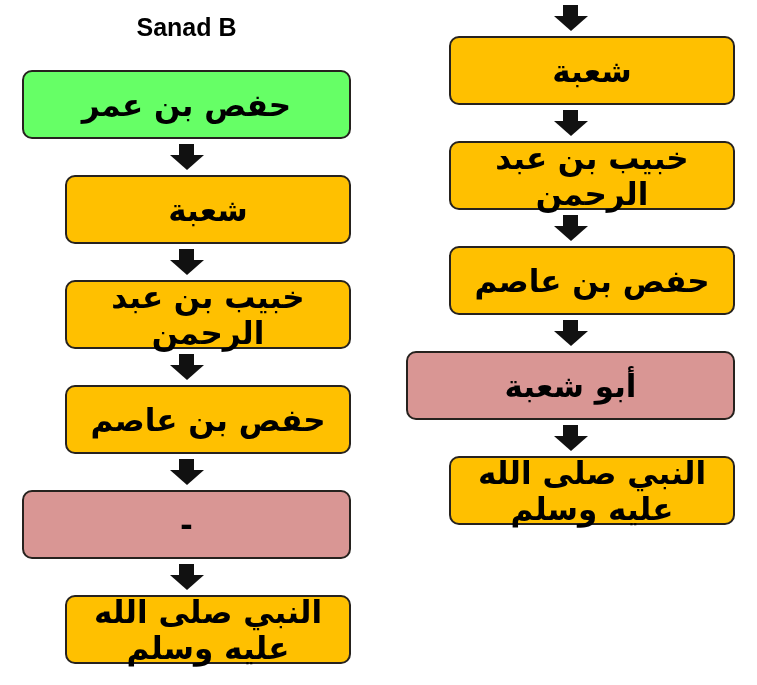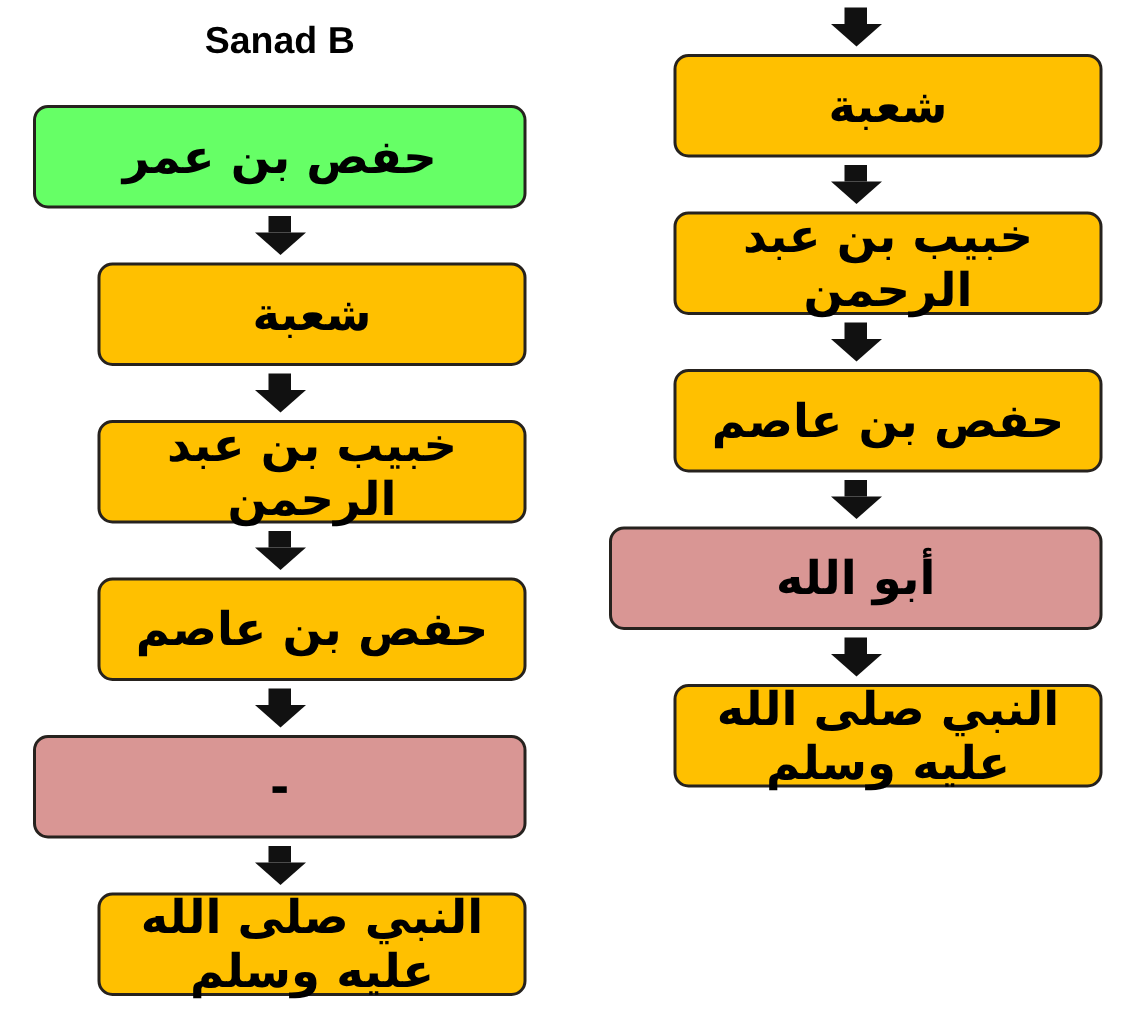--- a/index.html
+++ b/index.html
@@ -158,21 +158,21 @@
 
     <div class="node" data-color="orange">
       <span>حفص بن عاصم</span>
     </div>
     <div class="arrow">
         <div class="stem"></div>
         <div class="head"></div>
       </div>
 
     <div class="node" data-color="pink">
-      <span>أبو الله</span>
+      <span>أبو شعبة</span>
     </div>
     <div class="arrow">
         <div class="stem"></div>
         <div class="head"></div>
       </div>
 
     <div class="node" data-color="orange">
       <span>النبي صلى الله عليه وسلم</span>
     </div>
   </div>

